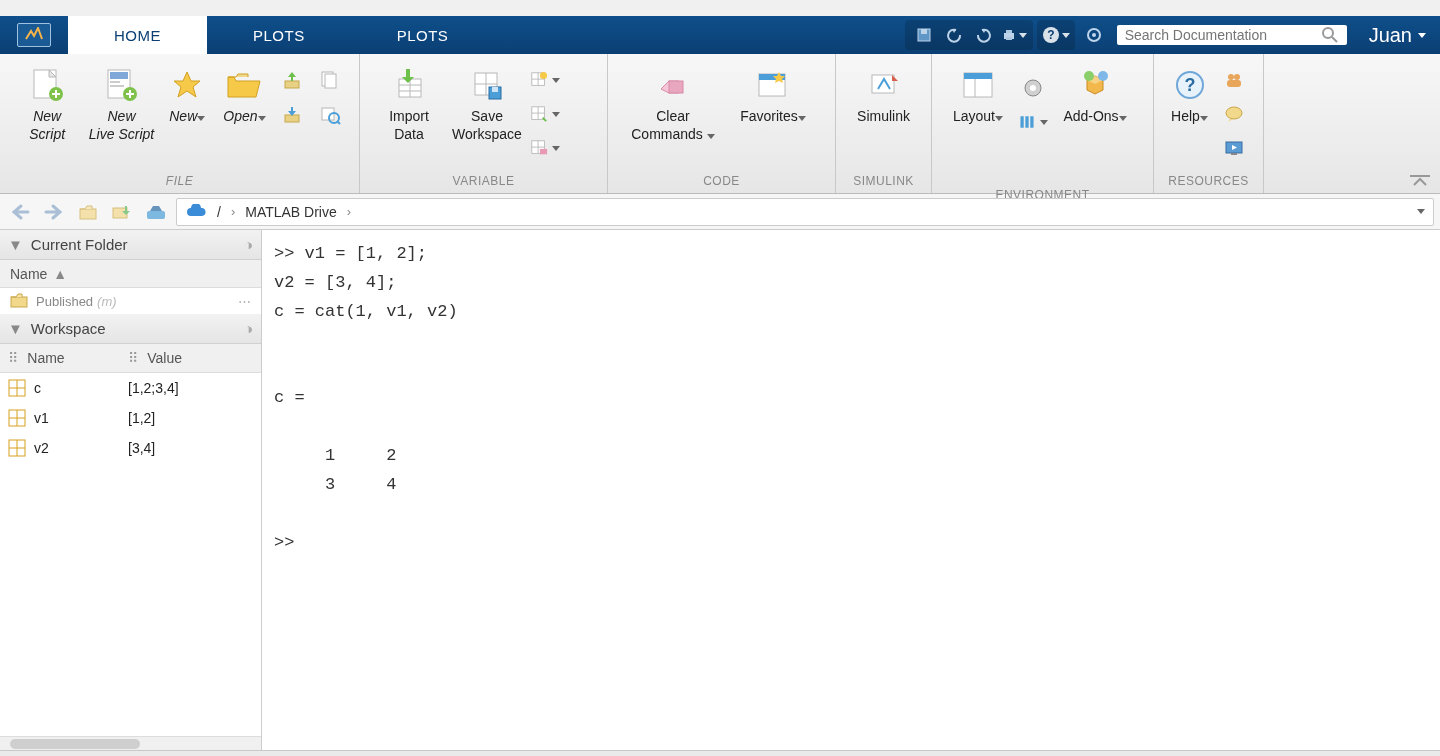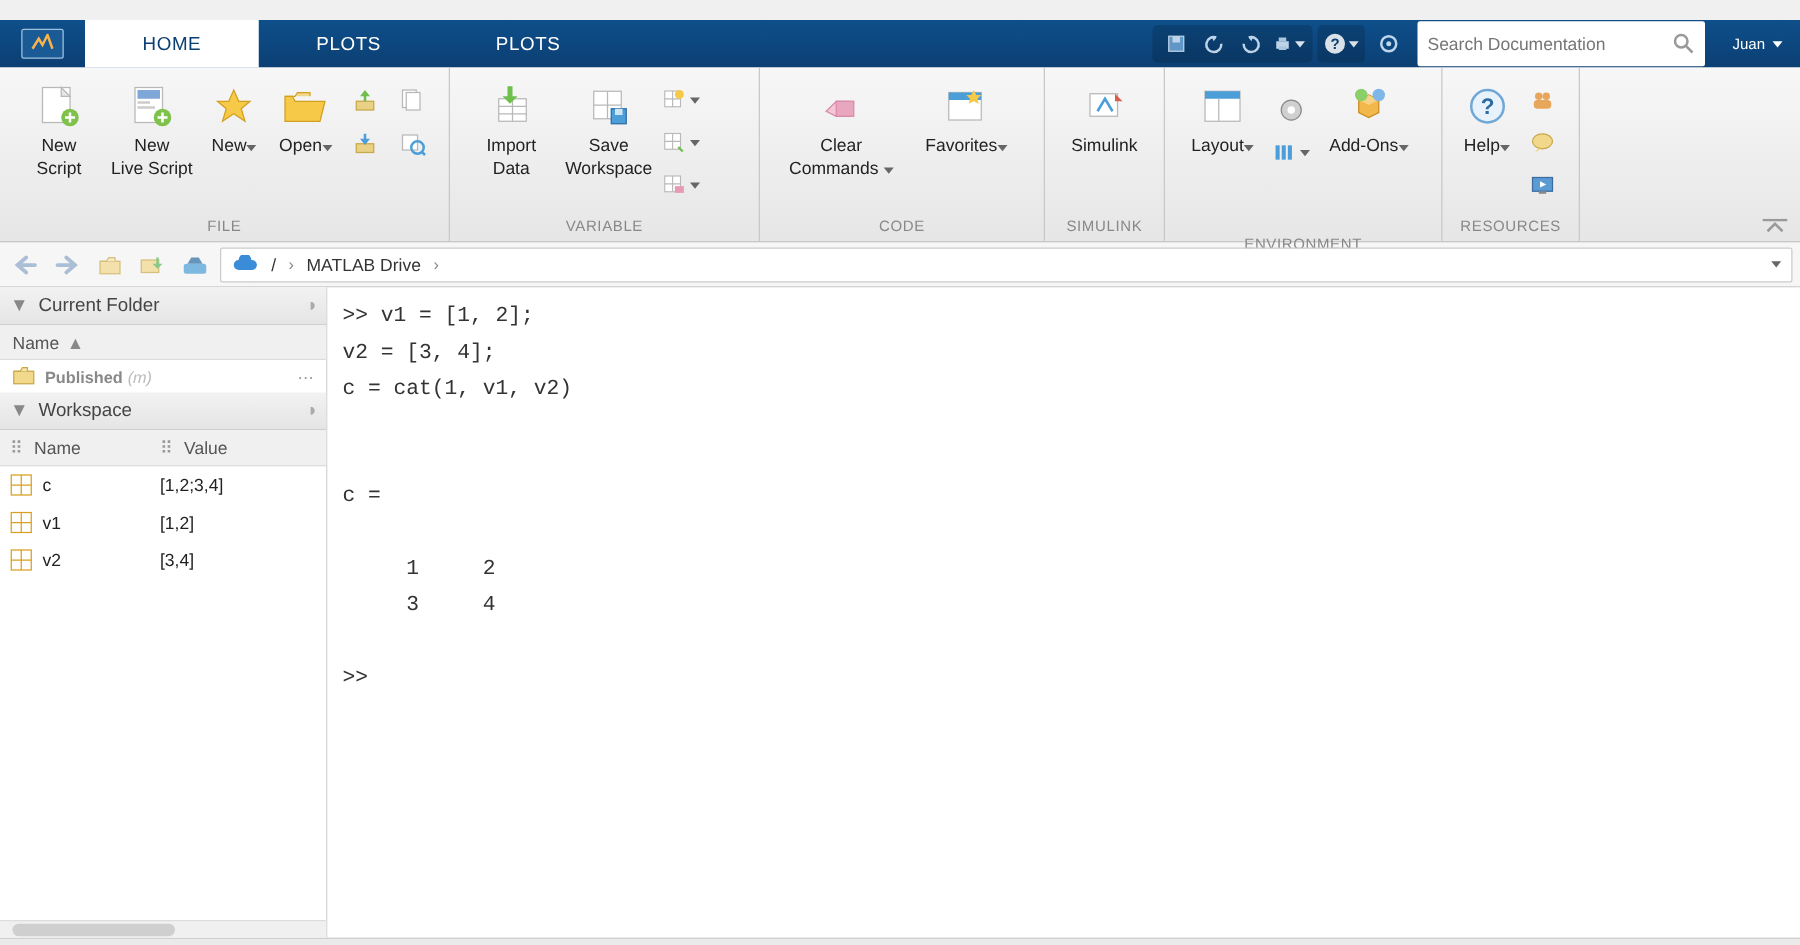--- a/index.html
+++ b/index.html
@@ -7,23 +7,23 @@
     
     .titlebar { height: 38px; background: linear-gradient(#0e4f8b,#0b3f73); display: flex; align-items: stretch; color: #fff; margin-top: 16px; }
     .app-icon { width: 68px; display:flex; align-items:center; justify-content:center; }
     .app-icon-box { width: 34px; height: 24px; border:1px solid #9fc2e0; background:#1a5a95; display:flex; align-items:center; justify-content:center; border-radius:2px;}
     .tabs { display:flex; }
     .tab { padding: 0 46px; display:flex; align-items:center; font-size: 15px; letter-spacing: .5px; cursor:pointer; }
     .tab.active { background:#fff; color:#0b3f73; }
     .titlebar-right { margin-left:auto; display:flex; align-items:center; gap:0; }
     .tb-btn { width: 30px; height: 38px; display:flex; align-items:center; justify-content:center; cursor:pointer; opacity:.85;}
     .tb-sep-group{ background: rgba(0,0,0,.15); border-radius:4px; display:flex; align-items:center; padding:0 4px; height:30px; margin-right:4px;}
-    .search-box { display:flex; align-items:center; background:#fff; border-radius:2px; height:36px; width:230px; margin:0 8px; padding:0 8px;}
+    .search-box { display:flex; align-items:center; background:#fff; border-radius:2px; height:20px; width:230px; margin:0 8px; padding:0 8px;}
     .search-box input { border:none; outline:none; flex:1; font-size:14px; color:#888;}
-    .user { padding:0 14px; display:flex; align-items:center; font-size:12px; cursor:pointer;}
+    .user { padding:0 14px; display:flex; align-items:center; font-size:20px; cursor:pointer;}
     .user .caret{ margin-left:6px;}
     .caret { width:0;height:0;border-left:4px solid transparent;border-right:4px solid transparent;border-top:5px solid currentColor; display:inline-block;}
     
     .toolstrip { height: 140px; background: linear-gradient(#f7f7f7,#e6e6e6); border-bottom:1px solid #bbb; display:flex; }
     .section { border-right:1px solid #c8c8c8; display:flex; flex-direction:column; justify-content:space-between; padding:4px 0 2px;}
     .section-body { display:flex; align-items:flex-start; padding:4px 10px; }
     .section-label { text-align:center; color:#888; font-size:12px; letter-spacing:.5px; padding-bottom:3px;}
     .vbtn { display:flex; flex-direction:column; align-items:center; width:78px; cursor:pointer; padding:2px 0;}
     .vbtn .ico { width:42px; height:42px; display:flex; align-items:center; justify-content:center;}
     .vbtn .lbl { text-align:center; line-height:1.25; font-size:14px; color:#222; margin-top:2px;}
@@ -39,21 +39,21 @@
     .bc-sep{color:#888;}
     .bcrumb .drop{margin-left:auto;}
     
     .main { display:flex; height: calc(756px - 38px - 140px - 36px - 22px); }
     .left { width:262px; background:#fff; border-right:1px solid #ccc; display:flex; flex-direction:column;}
     .panel-head { background:linear-gradient(#f2f2f2,#e5e5e5); border-bottom:1px solid #d0d0d0; height:30px; display:flex; align-items:center; padding:0 8px; color:#444; font-size:15px;}
     .panel-head .tw{ color:#888; margin-right:8px;}
     .panel-head .gear{ margin-left:auto; color:#aaa;}
     .col-head{background:#f0f0f0;border-bottom:1px solid #ddd;height:28px;display:flex;align-items:center;padding:0 10px;color:#555;font-size:14px;}
     .folder-row{display:flex;align-items:center;padding:4px 10px;color:#888;}
-    .folder-row .fname{margin-left:8px;font-weight:bold;}
+    .folder-row .fname{margin-left:8px;}
     .folder-row .meta{color:#bbb;margin-left:4px; font-style:italic;}
     .folder-row .dots{margin-left:auto;color:#999;}
     .ws-table{display:grid; grid-template-columns: 120px 1fr; }
     .ws-th{background:#f0f0f0;border-bottom:1px solid #ddd;padding:6px 8px;color:#555;font-size:14px; display:flex; align-items:center; gap:5px;}
     .ws-td{padding:6px 8px; display:flex; align-items:center; gap:8px; font-size:14px;}
     .var-ico{width:18px;height:18px;}
     .hscroll{height:14px;background:#f0f0f0;border-top:1px solid #ddd;margin-top:auto; position:relative;}
     .hscroll .thumb{position:absolute;left:10px;top:2px;height:10px;width:130px;background:#cfcfcf;border-radius:5px;}
     
     .cmd { flex:1; background:#fff; padding:10px 12px; font-family: Consolas, "Courier New", monospace; font-size:17px; color:#333; line-height:1.7; white-space:pre; overflow:auto;}
@@ -132,21 +132,21 @@
     </div>
     <div class="user">
         <span>Juan</span>
         <span class="caret"></span>
       </div>
   </div>
 </div>
 
 <div class="toolstrip">
 
-  <div class="section" style="width:360px;">
+  <div class="section" style="width:360px;font-style:italic;">
     <div class="section-body">
       <div class="vbtn">
         <div class="ico">
             <svg width="38" height="38" viewBox="0 0 38 38">
               <rect x="6" y="4" width="22" height="28" fill="#fff" stroke="#b8b8b8"></rect>
               <path d="M21 4 L28 11 L21 11 Z" fill="#e6e6e6" stroke="#b8b8b8"></path>
               <circle cx="28" cy="28" r="7" fill="#7fc24b"></circle>
               <path d="M28 24 L28 32 M24 28 L32 28" stroke="#fff" stroke-width="2"></path>
             </svg>
           </div>

